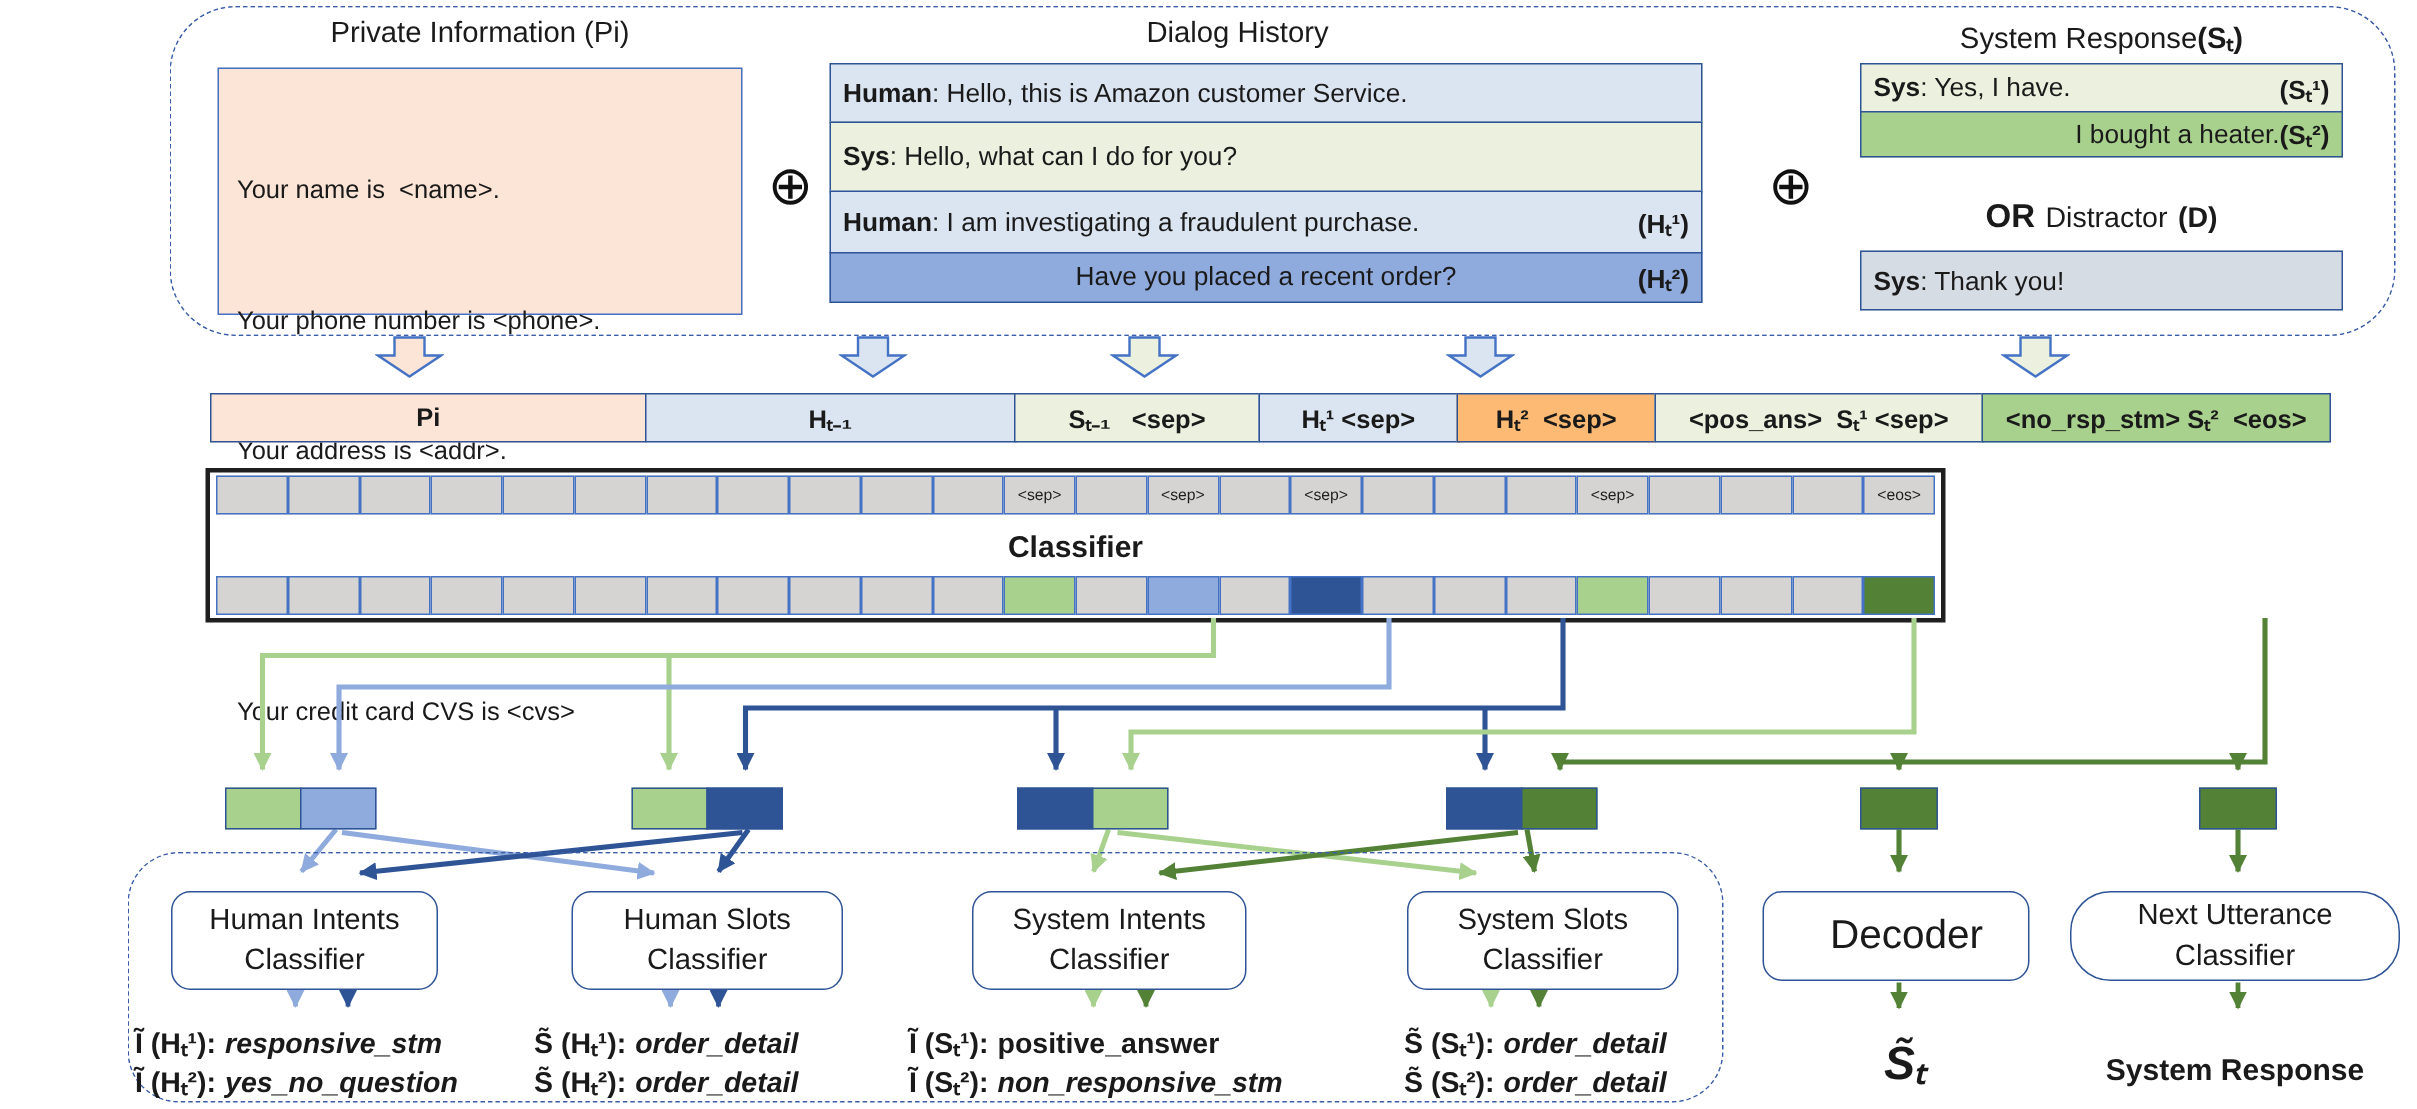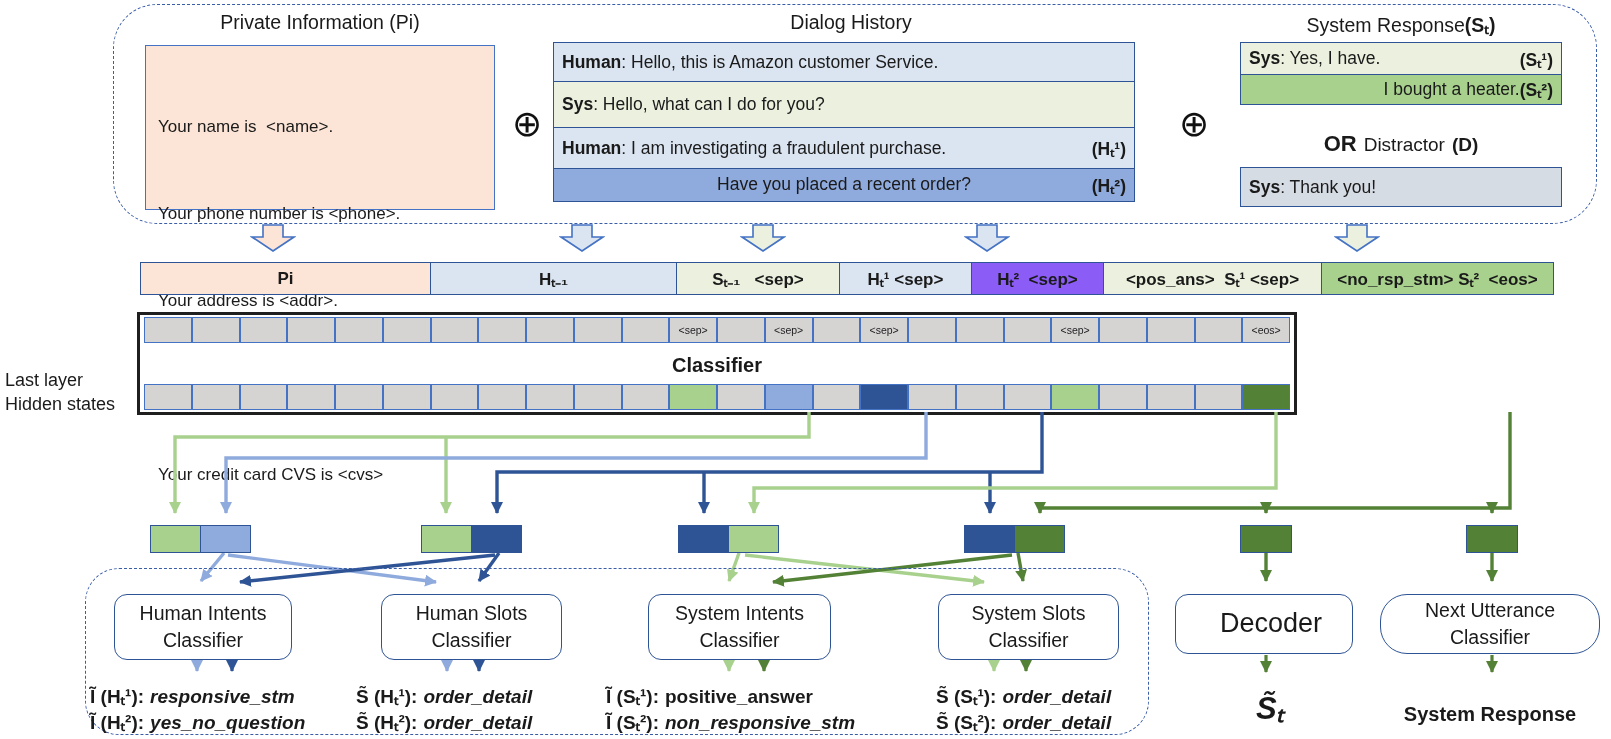--- a/index.html
+++ b/index.html
@@ -6,21 +6,21 @@
   .canvas{position:relative;width:1611px;height:739px;background:#fff;overflow:hidden;
     font-family:"Liberation Sans",sans-serif;color:#1a1a1a;}
   .abs{position:absolute;}
 
   
   .top-dashed{left:113px;top:4px;width:1482px;height:218px;border:1.6px dashed #3a5da8;border-radius:44px;}
   .bottom-dashed{left:85px;top:568px;width:1062px;height:165px;border:1.6px dashed #3a5da8;border-radius:34px;}
 
   .panel-title{font-size:19.5px;text-align:center;}
   .pi-title{left:145px;top:11px;width:350px;}
-  .dh-title{left:560px;top:11px;width:582px;}
+  .dh-title{left:534px;top:11px;width:582px;}
   .sr-title{left:1240px;top:11px;width:322px;}
   .sr-title .b{font-weight:bold;}
 
   .pi-box{left:145px;top:45px;width:350px;height:165px;background:#fce4d6;border:1.5px solid #4472c4;
     box-sizing:border-box;padding:8px 0 0 12px;font-size:17px;line-height:29px;white-space:pre;}
 
   .rowbox{box-sizing:border-box;border:1.5px solid #2f5496;display:flex;align-items:center;
     padding:0 8px;font-size:17.5px;}
   .rowbox .spk{font-weight:bold;}
   .rowbox .tag{margin-left:auto;font-weight:bold;}
@@ -48,21 +48,21 @@
 
   
   .tokenrow{left:140px;top:262px;height:33px;display:flex;}
   .seg{box-sizing:border-box;border:1.5px solid #2f5496;display:flex;align-items:center;justify-content:center;
     font-weight:bold;font-size:17px;white-space:pre;}
   .seg+.seg{margin-left:-1.5px;}
   .sg1{width:291px;background:#fce4d6;}
   .sg2{width:248px;background:#dbe5f1;}
   .sg3{width:164px;background:#ebf1de;}
   .sg4{width:134px;background:#dbe5f1;}
-  .sg5{width:133px;background:#8b5cf6;}
+  .sg5{width:133px;background:#fdba74;}
   .sg6{width:220px;background:#ebf1de;}
   .sg7{width:233px;background:#a9d18e;}
 
   
   .tblock{left:137px;top:312px;width:1160px;height:103px;border:3px solid #1f1f1f;box-sizing:border-box;background:#fff;}
   .cells{position:absolute;left:2px;right:2px;display:flex;justify-content:space-between;padding:0 2px;}
   .cells-top{top:2px;}
   .cells-bottom{bottom:2px;}
   .cell{width:50px;height:26px;background:#d6d3d3;border:1.4px solid #4472c4;box-sizing:border-box;
     font-size:10.5px;display:flex;align-items:center;justify-content:center;color:#1f1f1f;}
@@ -231,24 +231,20 @@
         <div class="cell"></div>
         <div class="cell"></div>
         <div class="cell" style="background: rgb(169, 209, 142);"></div>
         <div class="cell"></div>
         <div class="cell"></div>
         <div class="cell"></div>
         <div class="cell" style="background: rgb(83, 129, 53);"></div>
       </div>
   </div>
 
-  <div class="abs leftlabel">
-    <div>Last layer</div>
-    <div>Hidden states</div>
-  </div>
 
   <svg class="overlay" width="1611" height="739" viewBox="0 0 1611 739">
     <defs>
       <marker id="mG" markerUnits="userSpaceOnUse" markerWidth="13" markerHeight="12" refX="11" refY="6" orient="auto">
           <path d="M0,0 L12,6 L0,12 Z" fill="#a9d18e"></path>
         </marker>
       <marker id="mLB" markerUnits="userSpaceOnUse" markerWidth="13" markerHeight="12" refX="11" refY="6" orient="auto">
           <path d="M0,0 L12,6 L0,12 Z" fill="#8faadc"></path>
         </marker>
       <marker id="mDB" markerUnits="userSpaceOnUse" markerWidth="13" markerHeight="12" refX="11" refY="6" orient="auto">

